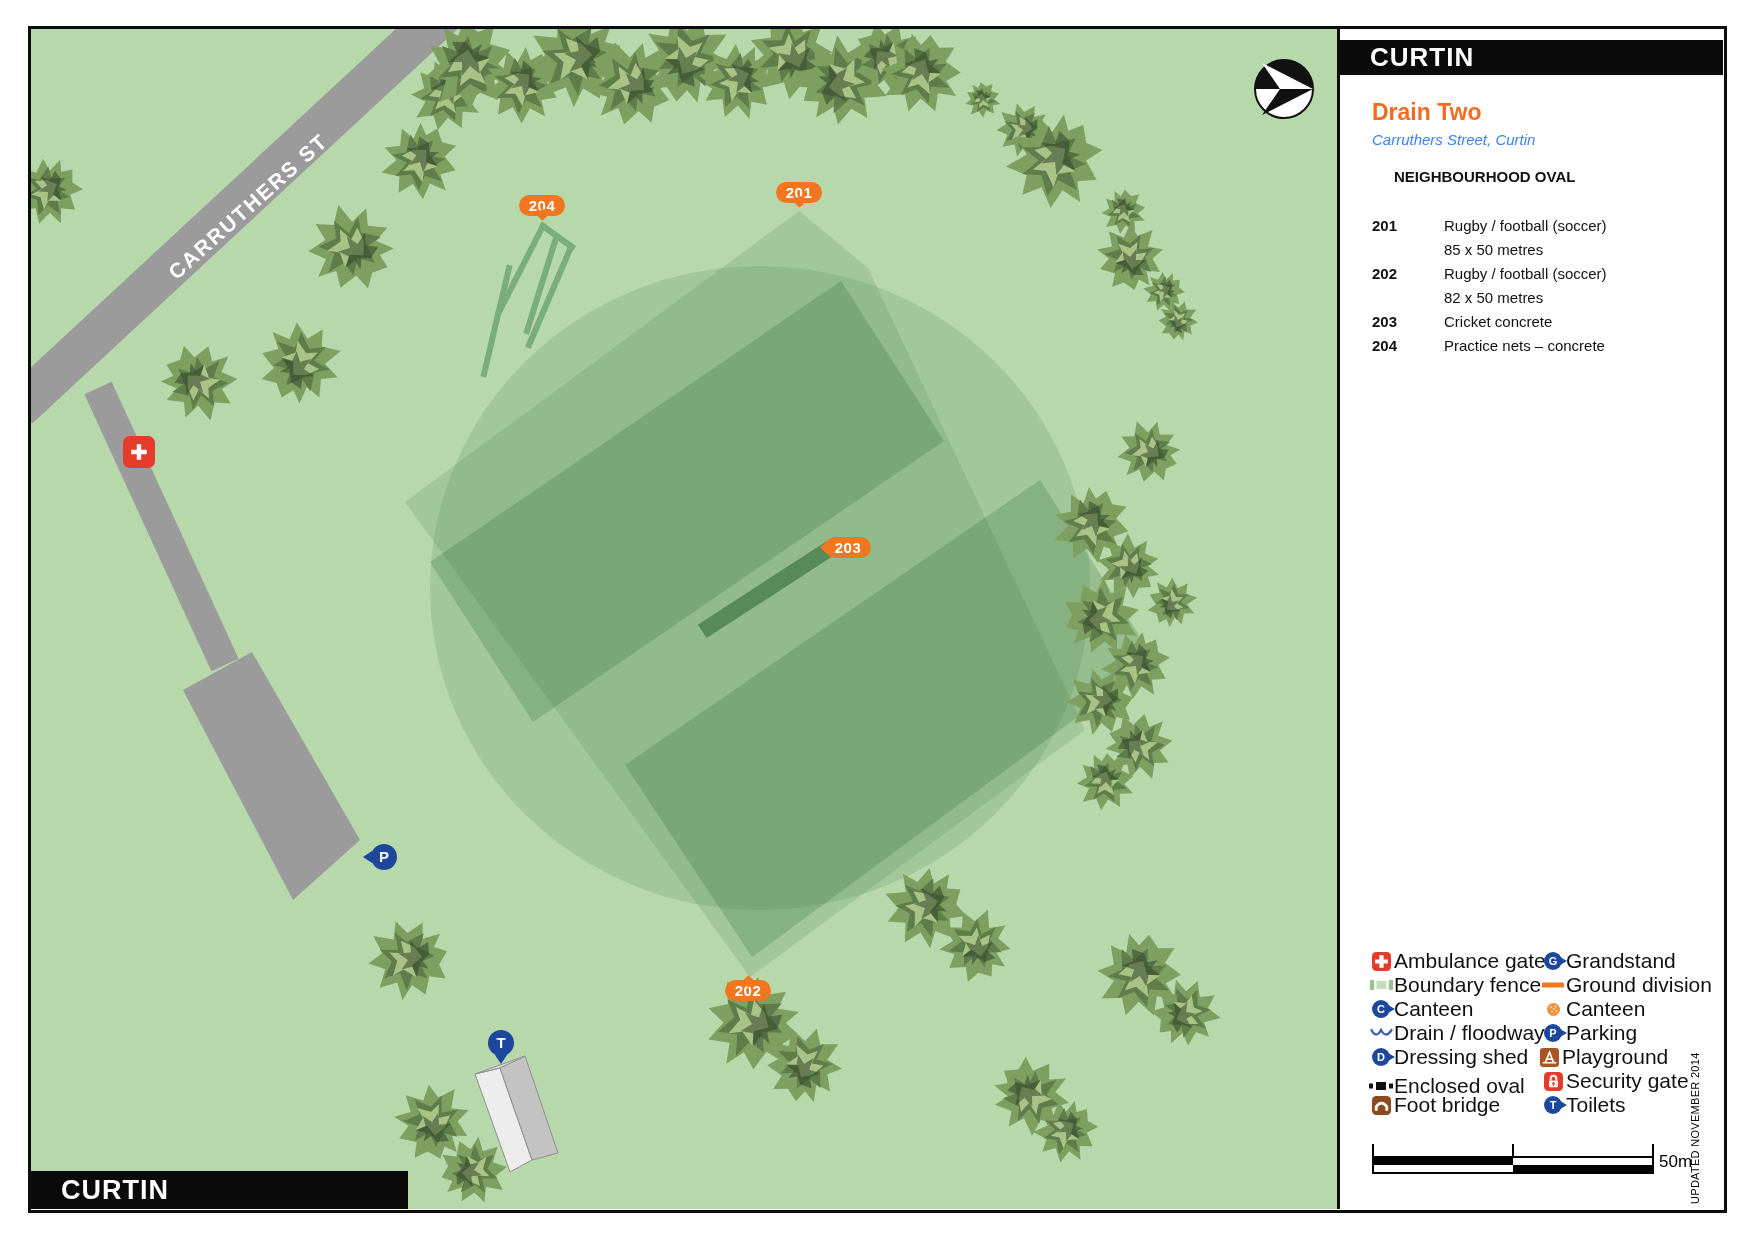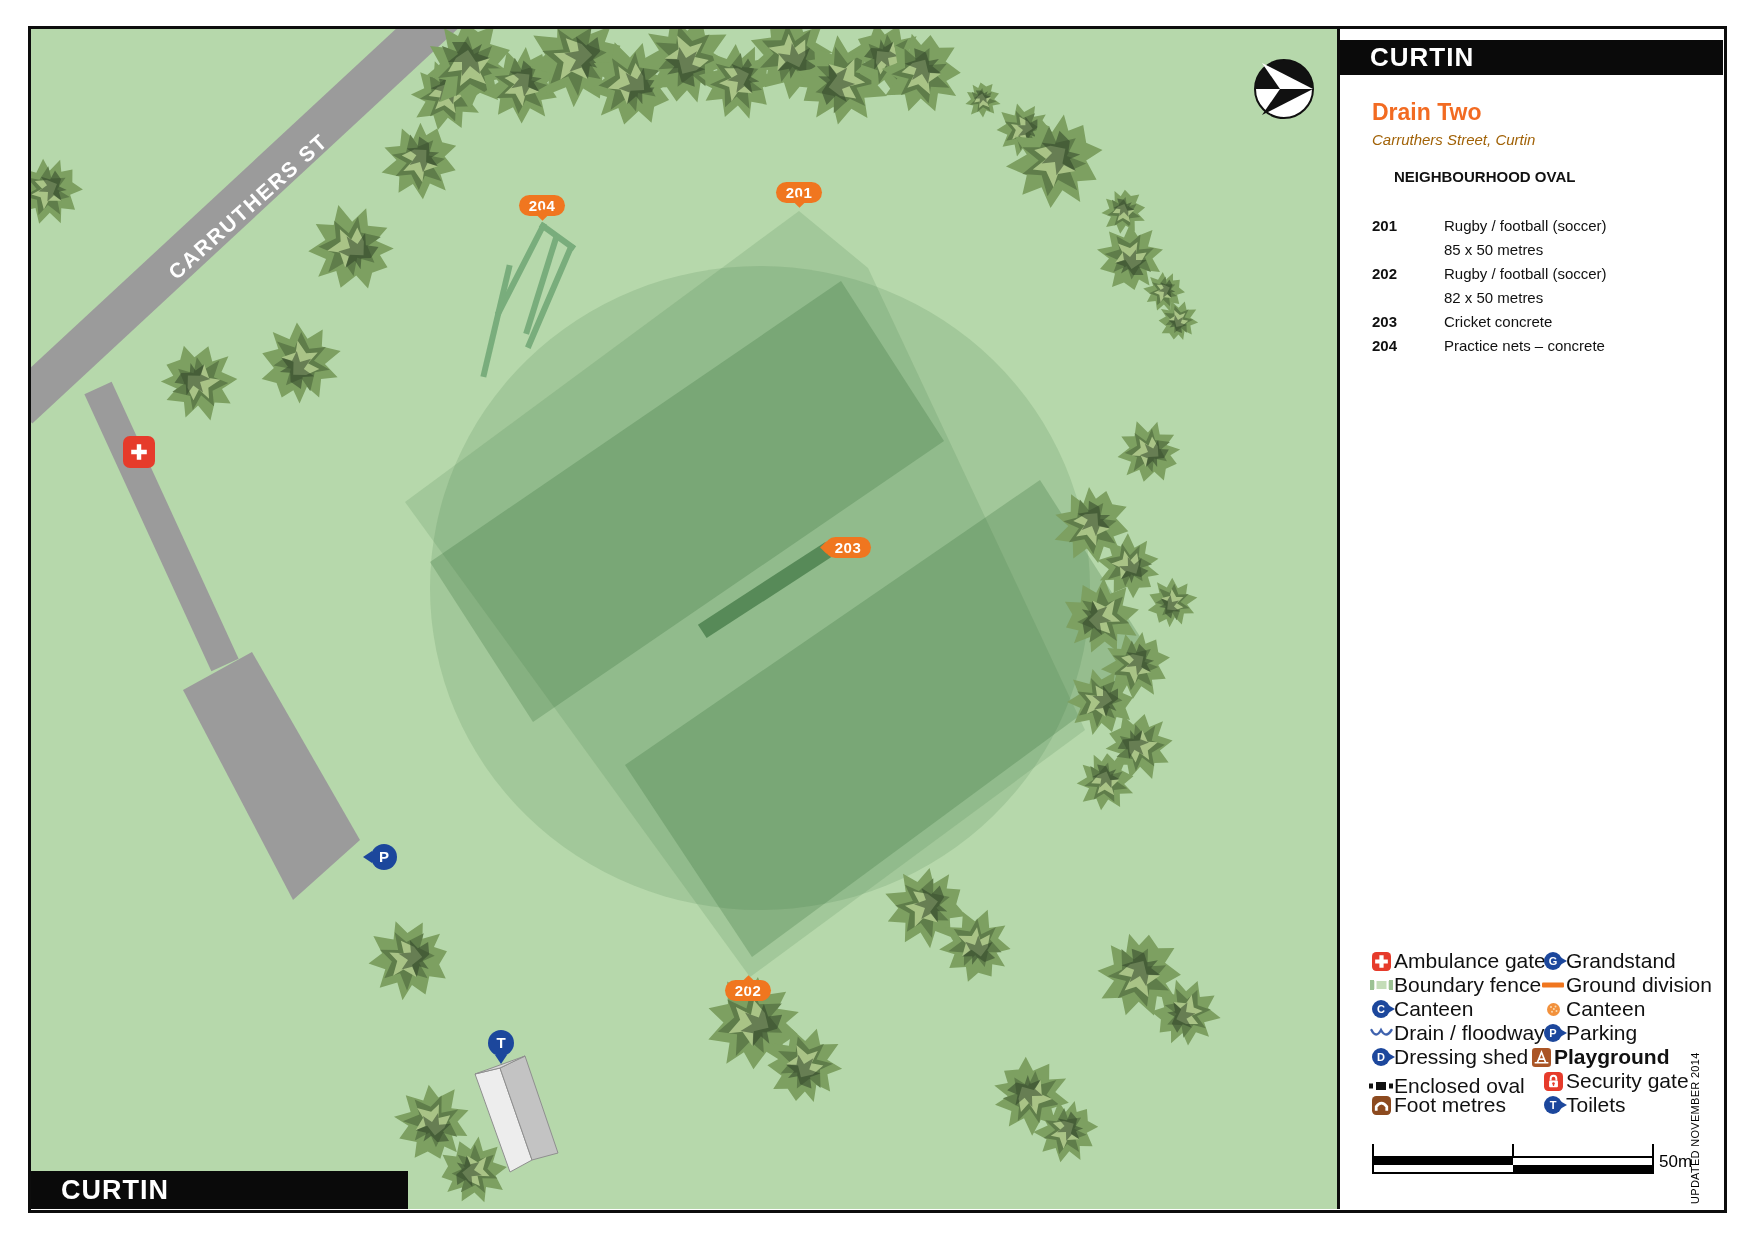--- a/index.html
+++ b/index.html
@@ -35,21 +35,21 @@
   
   .corner-bar{position:absolute;left:31px;top:1171px;width:377px;height:38px;background:#0a0a0a;
               z-index:35;color:#fff;font-weight:bold;font-size:27px;line-height:38px;
               padding-left:30px;box-sizing:border-box;letter-spacing:1px;}
 
   
   .panel-header{position:absolute;left:1340px;top:40px;width:383px;height:35px;background:#0a0a0a;
                 color:#fff;font-weight:bold;font-size:26px;line-height:35px;padding-left:30px;
                 box-sizing:border-box;letter-spacing:1px;z-index:10;}
   .ground-title{position:absolute;left:1372px;top:99px;color:#f26b22;font-weight:bold;font-size:23px;}
-  .address{position:absolute;left:1372px;top:131px;font-style:italic;font-size:15px;color:#a16207;}
+  .address{position:absolute;left:1372px;top:131px;font-style:italic;font-size:15px;color:#3b82f6;}
   .oval-type{position:absolute;left:1372px;top:168px;font-weight:bold;font-size:15px;color:#111;margin-left:22px;}
   .fac-list{position:absolute;left:1372px;top:214px;width:330px;font-size:15px;color:#111;}
   .fac-row{display:flex;line-height:24px;}
   .fac-code{width:72px;font-weight:bold;flex:none;}
   .legend{position:absolute;left:1368px;top:948px;width:350px;z-index:10;}
   .lrow{position:absolute;height:24px;display:flex;align-items:center;}
   .licon{width:26px;flex:none;display:flex;align-items:center;justify-content:center;}
   .llabel{font-size:21px;color:#111;white-space:nowrap;}
   .lpin{position:relative;width:18px;height:18px;border-radius:50%;background:#1c479c;color:#fff;
         font-weight:bold;font-size:11px;text-align:center;line-height:18px;}
@@ -297,21 +297,21 @@
         </span>
       <span class="llabel">Enclosed oval</span>
     </div>
     <div class="lrow" style="left:0;top:145px;">
       <span class="licon">
           <svg width="19" height="19" viewBox="0 0 18 18">
             <rect width="18" height="18" rx="4" fill="#8c4a1f"></rect>
             <path d="M4,14 V10 Q9,3.5 14,10 V14" fill="none" stroke="#fff" stroke-width="2.6"></path>
           </svg>
         </span>
-      <span class="llabel">Foot metres</span>
+      <span class="llabel">Foot bridge</span>
     </div>
 
     <div class="lrow" style="left:172px;top:1px;">
       <span class="licon">
           <span class="lpin"><span>G</span></span>
         </span>
       <span class="llabel">Grandstand</span>
     </div>
     <div class="lrow" style="left:172px;top:25px;">
       <span class="licon">
@@ -333,21 +333,21 @@
           </svg>
         </span>
       <span class="llabel">Canteen</span>
     </div>
     <div class="lrow" style="left:172px;top:73px;">
       <span class="licon">
           <span class="lpin"><span>P</span></span>
         </span>
       <span class="llabel">Parking</span>
     </div>
-    <div class="lrow" style="left:160px;top:97px;font-weight:bold;">
+    <div class="lrow" style="left:168px;top:97px;">
       <span class="licon">
           <svg width="19" height="19" viewBox="0 0 18 18">
             <rect width="18" height="18" rx="3" fill="#aa5526"></rect>
             <path d="M5,14 L9,4 L13,14 M2.5,14 H15.5 M6.3,10.5 H11.7" fill="none" stroke="#fff" stroke-width="1.6"></path>
           </svg>
         </span>
       <span class="llabel">Playground</span>
     </div>
     <div class="lrow" style="left:172px;top:121px;">
       <span class="licon">

